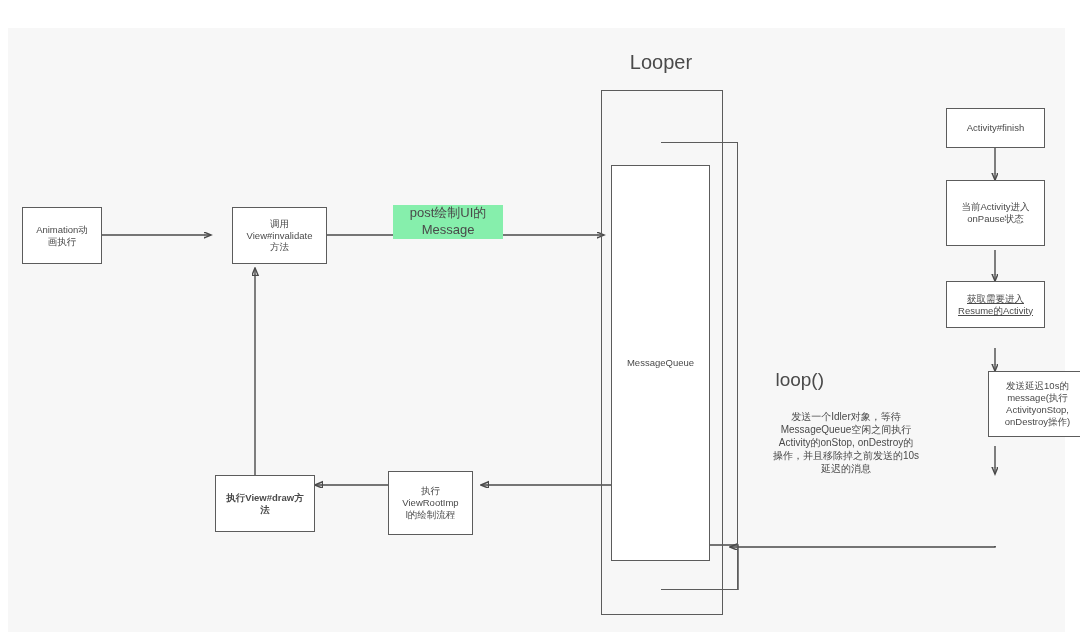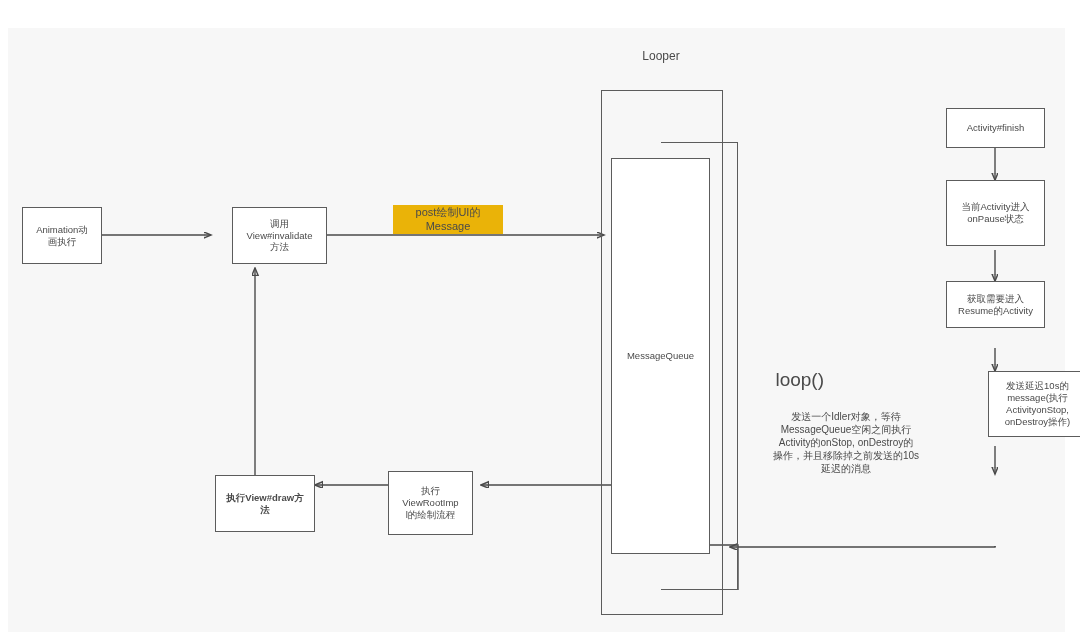--- a/index.html
+++ b/index.html
@@ -53,23 +53,23 @@
     border-left: none;
     background: transparent;
   }
   .free-label {
     position: absolute;
     color: #4a4a4a;
     text-align: center;
     line-height: 1.3;
     white-space: pre-line;
   }
-  .title-label { font-size: 12px; }
+  .title-label { font-size: 20px; }
   .loop-label  { font-size: 19px; }
-  .edge-label  { font-size: 11px; background: #eab308; }
+  .edge-label  { font-size: 13px; background: #86efac; }
   .note-label  { font-size: 10px; }
   svg.wires {
     position: absolute;
     left: 0; top: 0;
     width: 1057px;
     height: 604px;
     overflow: visible;
   }
   svg.wires path, svg.wires line { stroke: #4a4a4a; stroke-width: 1.4px; fill: none; }
 </style>
@@ -109,21 +109,21 @@
       <path d="M 987 518 L 987 519 L 987 519"></path>
       <path d="M 987 518 L 987 519 L 722 519" marker-end="url(#arrow)"></path>
     </svg>
 
     <div class="free-label title-label" style="left:593px; top:21px; width:120px;">Looper</div>
 
     <div class="container-node" style="left:593px; top:62px; width:122px; height:525px;"></div>
 
     <div class="loop-rect" style="left:653px; top:114px; width:77px; height:448px;"></div>
 
-    <div class="node" style="left:603px; top:130px; width:99px; height:396px;">MessageQueue</div>
+    <div class="node" style="left:603px; top:137px; width:99px; height:396px;">MessageQueue</div>
 
     <div class="free-label loop-label" style="left:736px; top:340px; width:80px; text-align:right;">loop()</div>
 
     <div class="node" style="left:14px; top:179px; width:80px; height:57px;">Animation动
 画执行</div>
 
     <div class="node" style="left:204px; top:179px; width:95px; height:57px;margin-left:20px;">调用
 View#invalidate
 方法</div>
 
@@ -141,21 +141,21 @@
 MessageQueue空闲之间执行
 Activity的onStop, onDestroy的
 操作，并且移除掉之前发送的10s
 延迟的消息</div>
 
     <div class="node" style="left:938px; top:80px; width:99px; height:40px;">Activity#finish</div>
 
     <div class="node" style="left:938px; top:152px; width:99px; height:66px;">当前Activity进入
 onPause状态</div>
 
-    <div class="node" style="left:938px; top:253px; width:99px; height:47px;">获取需要进入
+    <div class="node" style="left:938px; top:253px; width:99px; height:47px;text-decoration:underline;">获取需要进入
 Resume的Activity</div>
 
     <div class="node" style="left:980px; top:343px; width:99px; height:66px;">发送延迟10s的
 message(执行
 ActivityonStop,
 onDestroy操作)</div>
 
 
   </div>
 </div>

